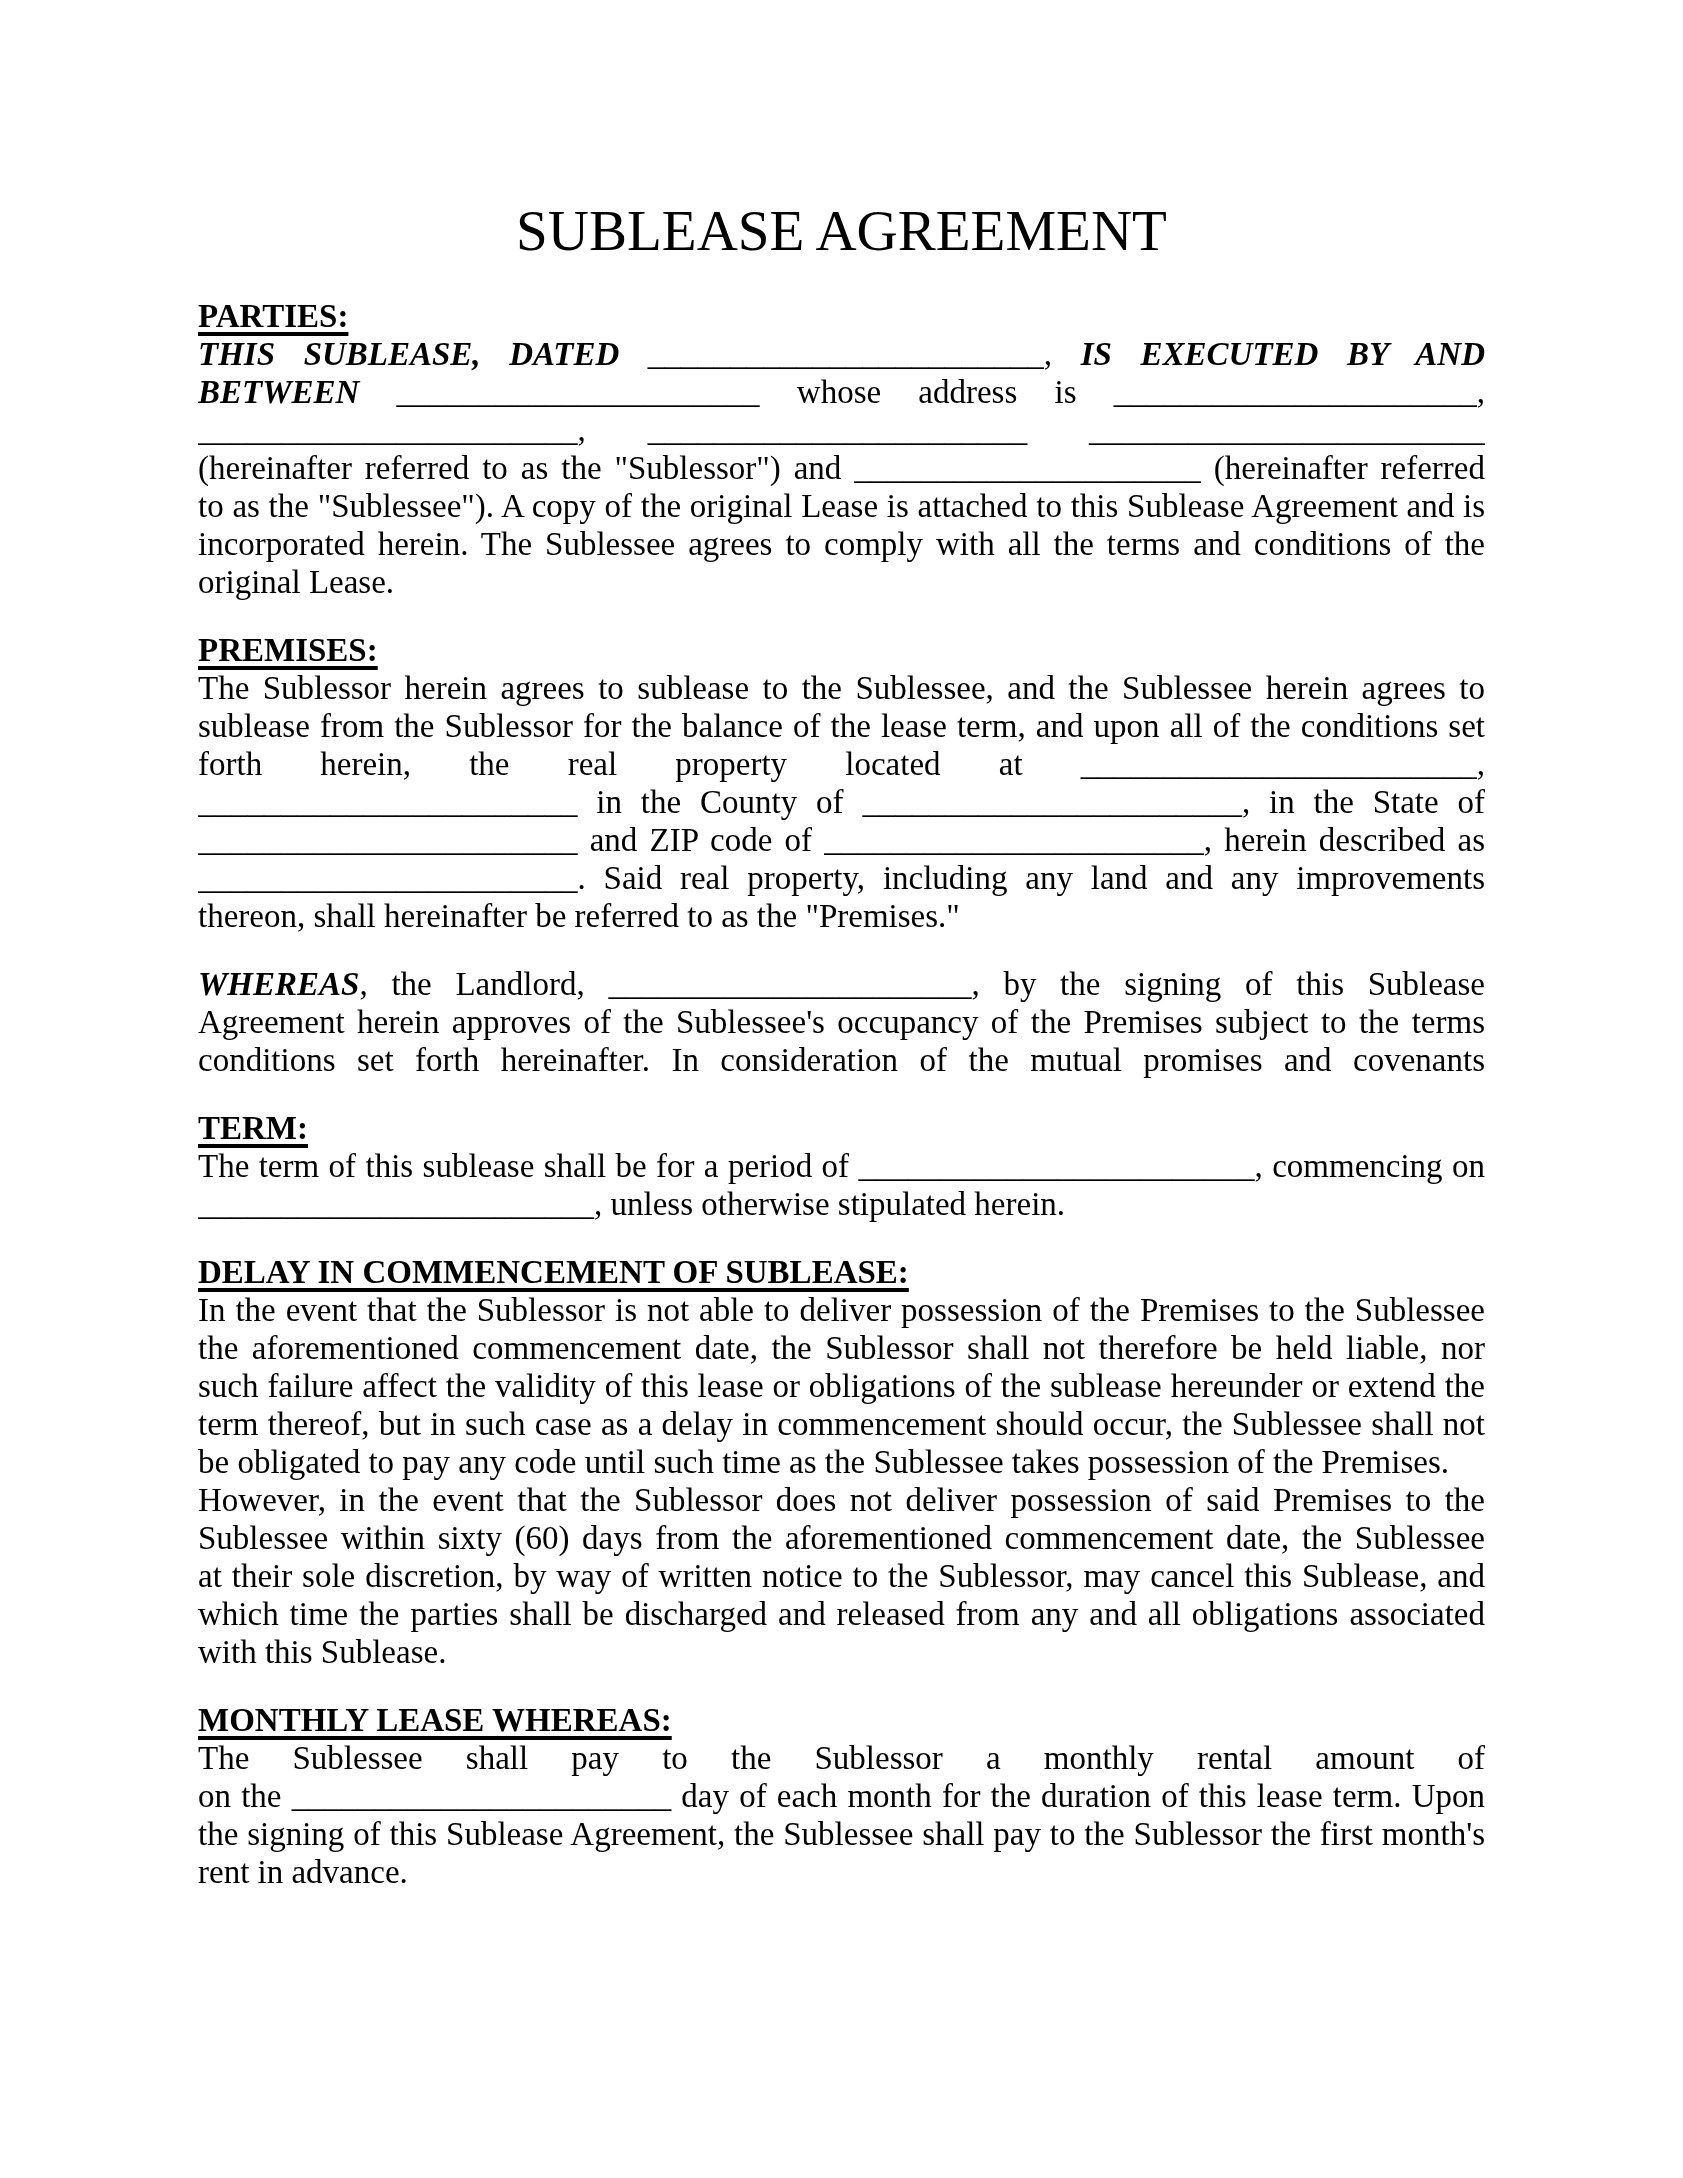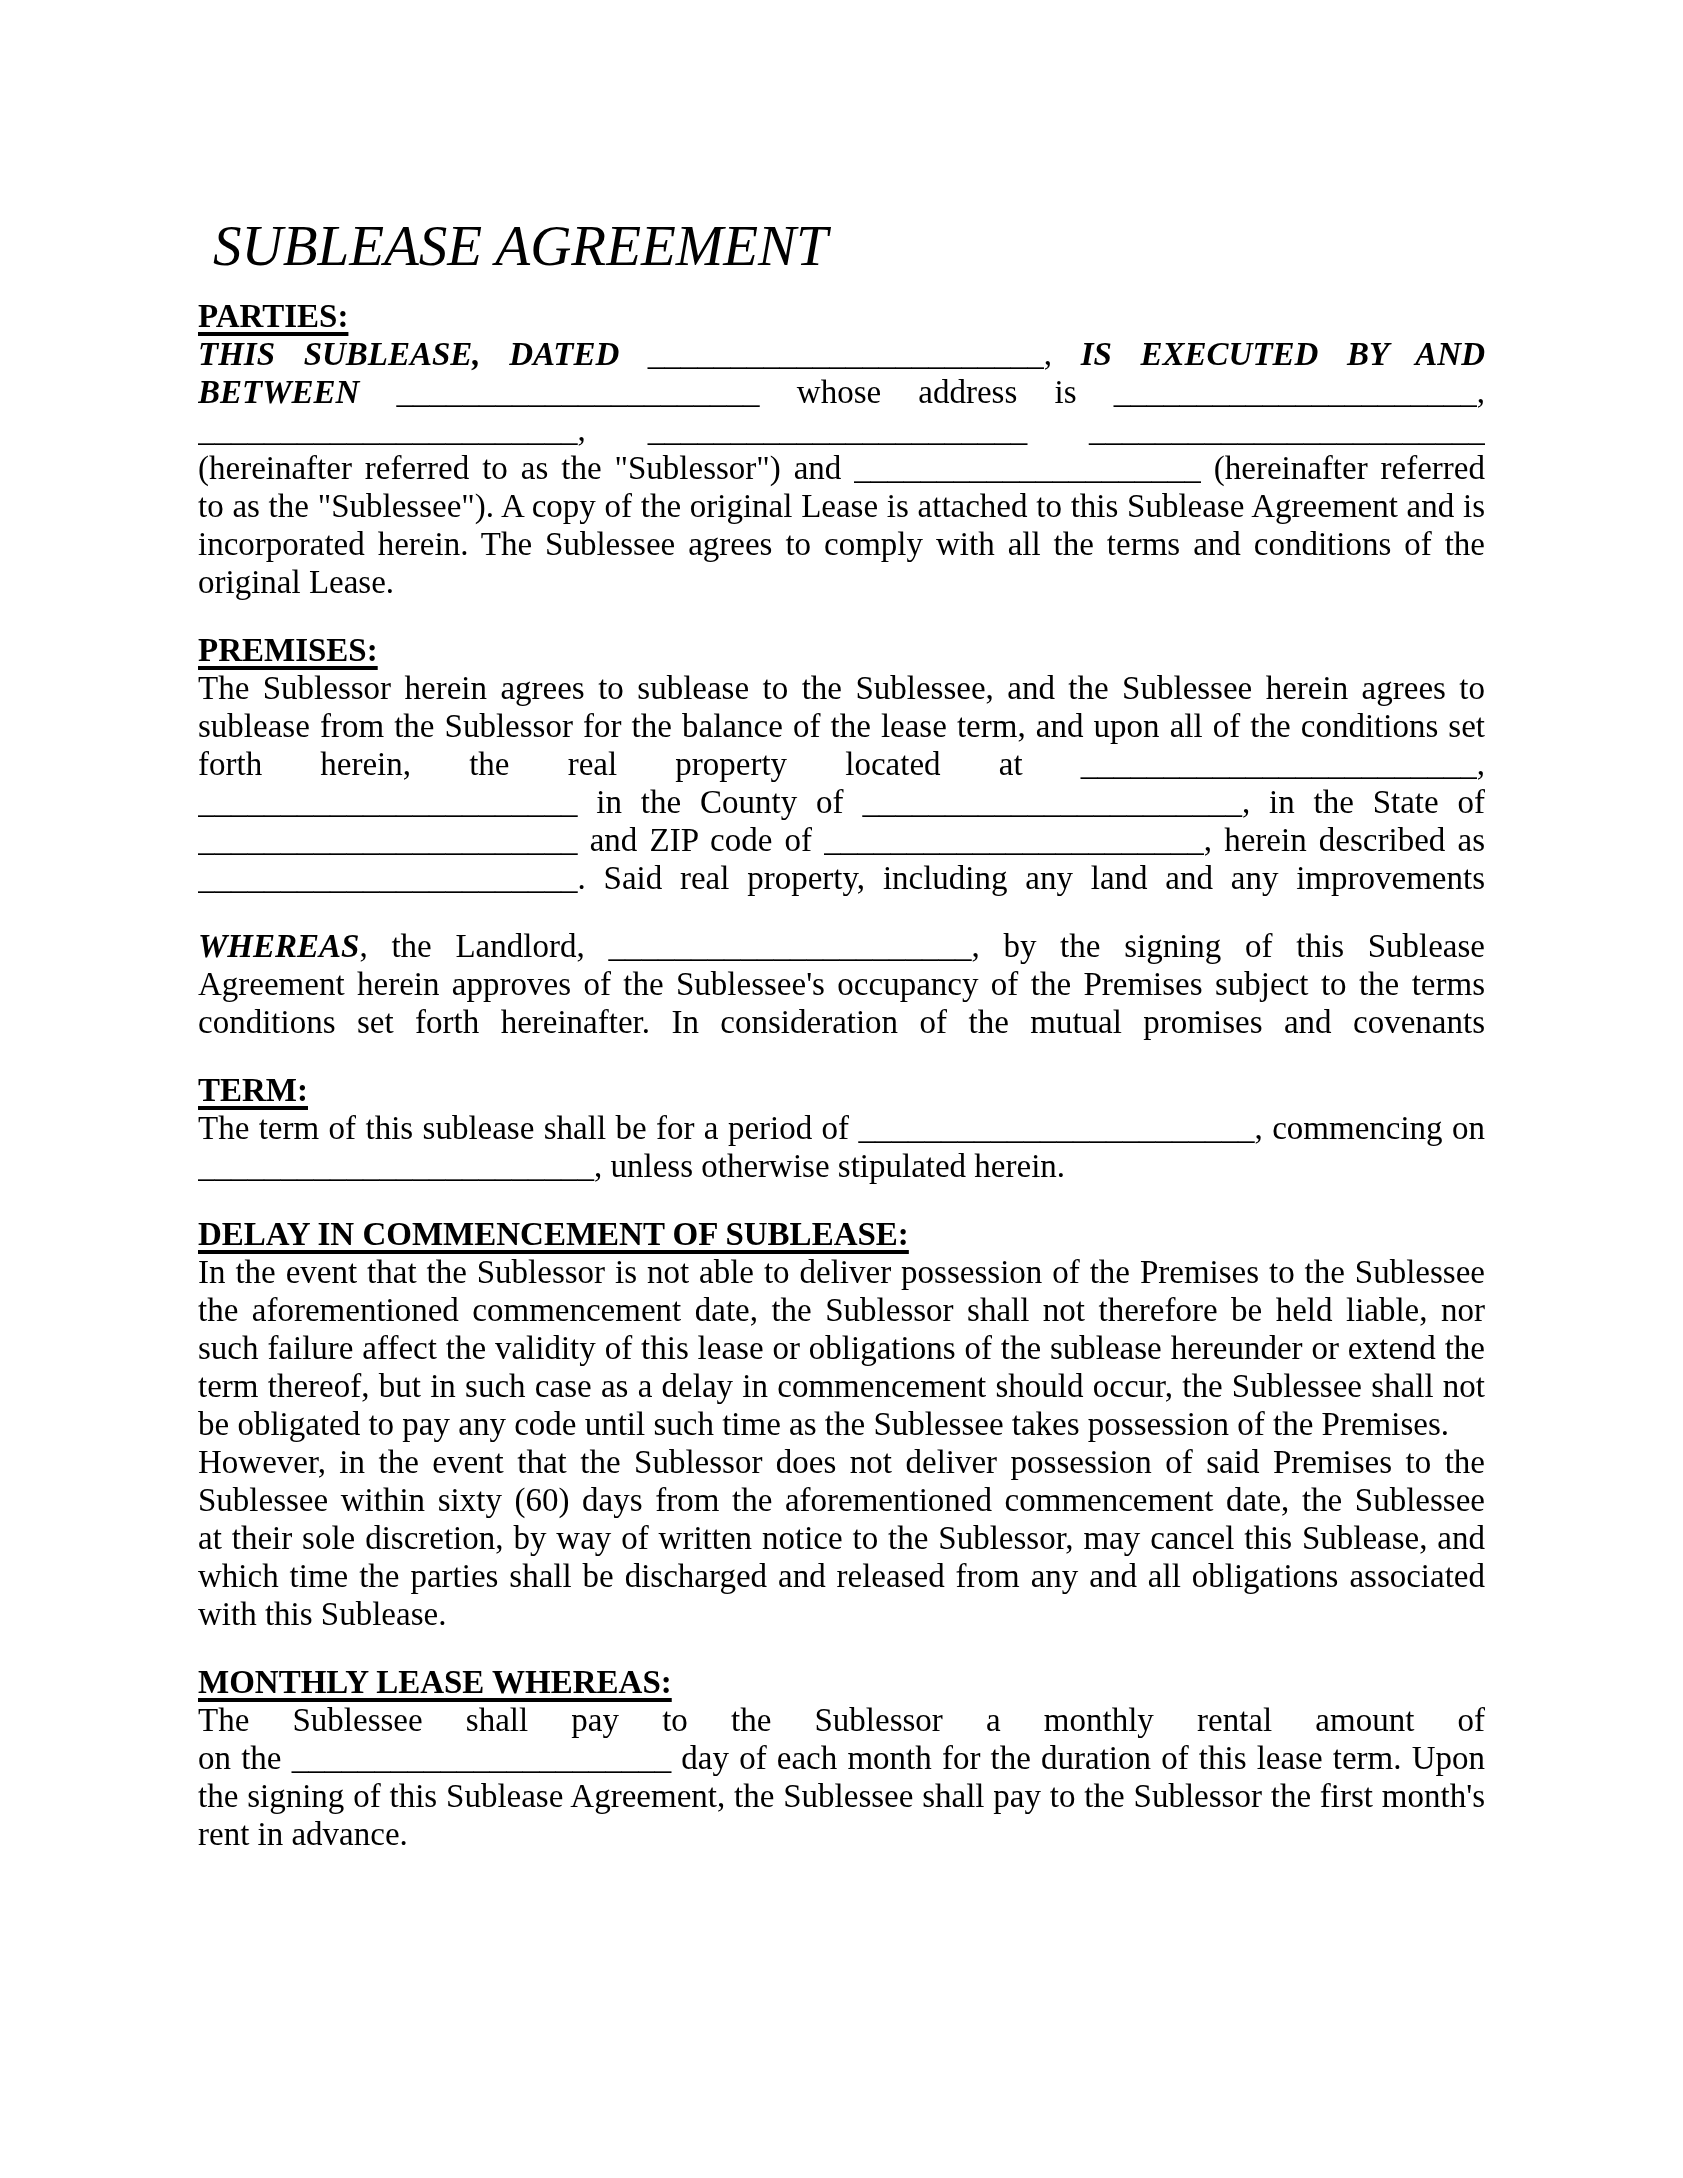--- a/index.html
+++ b/index.html
@@ -8,22 +8,22 @@
     width:1683px; height:2178px;
     background:var(--paper);
     color:var(--ink);
     position:relative;
     font-family:"Liberation Serif","DejaVu Serif",serif;
     overflow:hidden;
   }
   .page { position:absolute; inset:0; }
   .title {
     position:absolute; top:198px; left:198px; width:1287px;
-    margin:15px; text-align:left;
-    font-size:57px; line-height:65px; font-weight:normal;font-style:italic;
+    margin:0; text-align:center;
+    font-size:57px; line-height:65px; font-weight:normal;
   }
   .content {
     position:absolute; top:297px; left:198px; width:1287px;
     font-size:33px; line-height:38px;
   }
   .section + .section { margin-top:30px; }
   .para + .para { }
   .heading { height:38px; }
   .heading-text {
     font-weight:bold;
@@ -60,20 +60,21 @@
       </section>
       <section class="section">
         <div class="heading"><span class="heading-text">PREMISES:</span></div>
         <div class="para">
           <div class="line j"><span class="seg-n">The Sublessor herein agrees to sublease to the Sublessee, and the Sublessee herein agrees to</span></div>
           <div class="line j"><span class="seg-n">sublease from the Sublessor for the balance of the lease term, and upon all of the conditions set</span></div>
           <div class="line j"><span class="seg-n">forth herein, the real property located at </span><span class="seg-u">________________________</span><span class="seg-n">,</span></div>
           <div class="line j"><span class="seg-u">_______________________</span><span class="seg-n"> in the County of </span><span class="seg-u">_______________________</span><span class="seg-n">, in the State of</span></div>
           <div class="line j"><span class="seg-u">_______________________</span><span class="seg-n"> and ZIP code of </span><span class="seg-u">_______________________</span><span class="seg-n">, herein described as</span></div>
           <div class="line j"><span class="seg-u">_______________________</span><span class="seg-n">. Said real property, including any land and any improvements</span></div>
+          <div class="line"><span class="seg-n">thereon, shall hereinafter be referred to as the "Premises."</span></div>
         </div>
       </section>
       <section class="section">
         <div class="para">
           <div class="line j"><span class="seg-bi">WHEREAS</span><span class="seg-n">, the Landlord, </span><span class="seg-u">______________________</span><span class="seg-n">, by the signing of this Sublease</span></div>
           <div class="line j"><span class="seg-n">Agreement herein approves of the Sublessee's occupancy of the Premises subject to the terms and</span></div>
           <div class="line j"><span class="seg-n">conditions set forth hereinafter. In consideration of the mutual promises and covenants exchanged</span></div>
         </div>
       </section>
       <section class="section">

